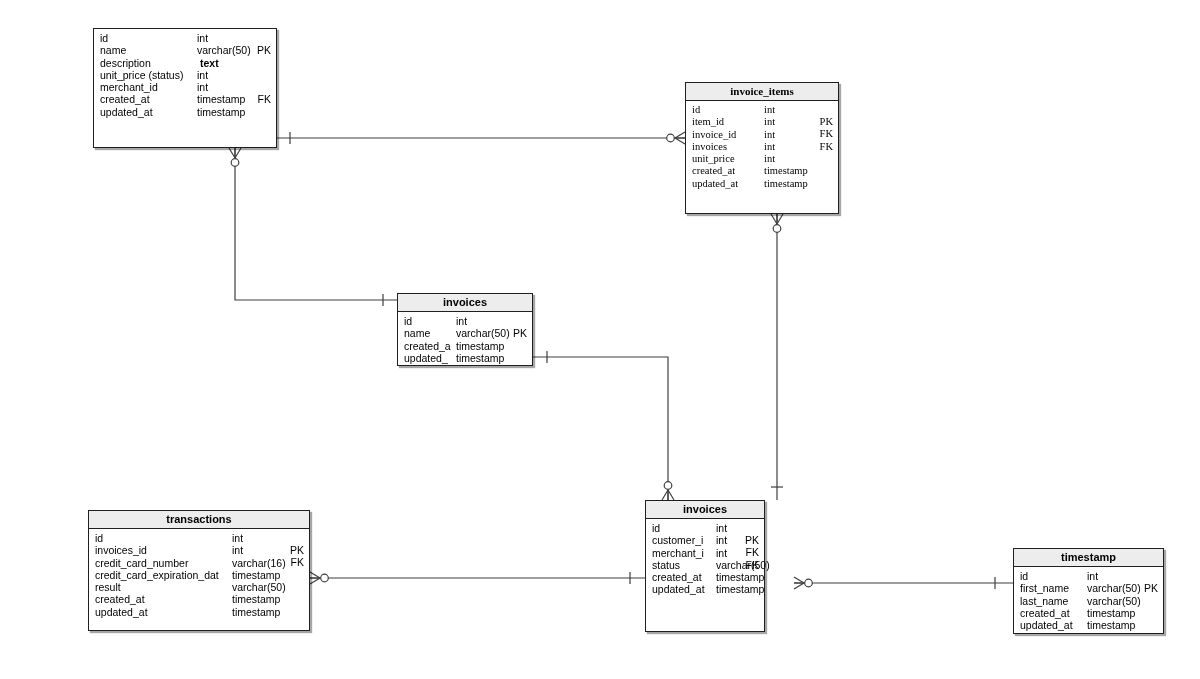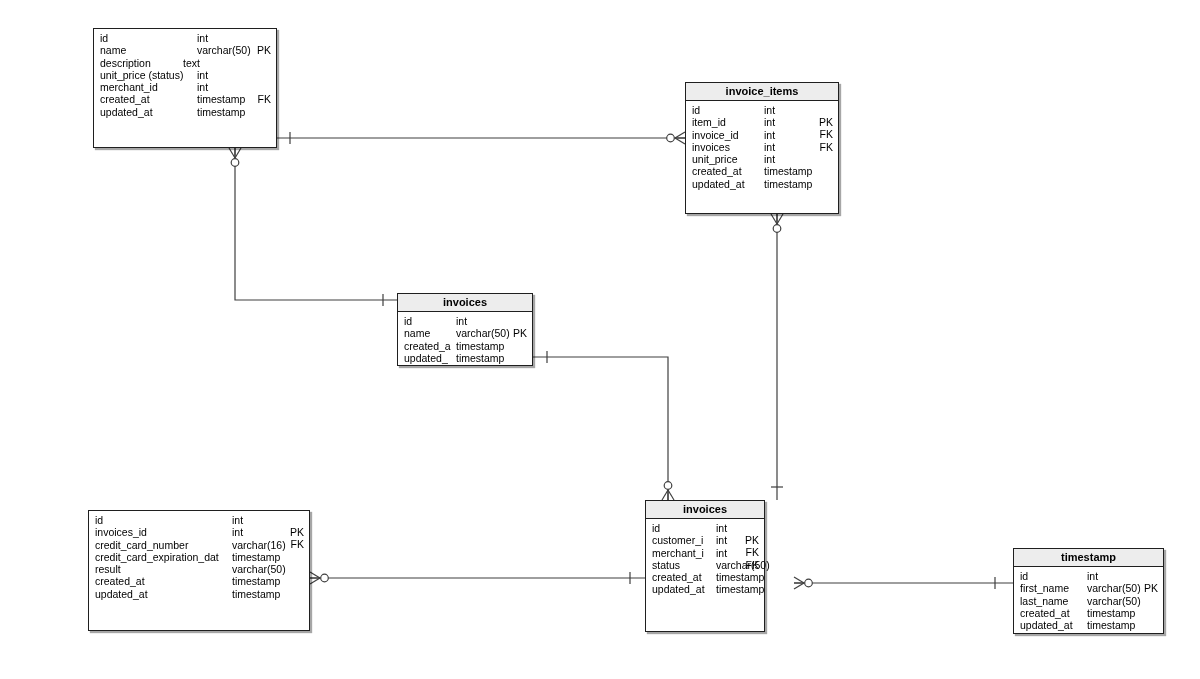--- a/index.html
+++ b/index.html
@@ -97,21 +97,21 @@
             <span class="ftype" style="left: 103px;">int</span>
             <span class="fkey">PK</span>
           </div>
           <div class="row">
             <span class="fname">name</span>
             <span class="ftype" style="left: 103px;">varchar(50)</span>
             <span class="fkey"></span>
           </div>
           <div class="row">
             <span class="fname">description</span>
-            <span class="ftype" style="left: 89px;">text</span>
+            <span class="ftype" style="left: 106px; font-weight: bold;">text</span>
             <span class="fkey"></span>
           </div>
           <div class="row">
             <span class="fname">unit_price (status)</span>
             <span class="ftype" style="left: 103px;">int</span>
             <span class="fkey"></span>
           </div>
           <div class="row">
             <span class="fname">merchant_id</span>
             <span class="ftype" style="left: 103px;">int</span>
@@ -122,21 +122,21 @@
             <span class="ftype" style="left: 103px;">timestamp</span>
             <span class="fkey"></span>
           </div>
           <div class="row">
             <span class="fname">updated_at</span>
             <span class="ftype" style="left: 103px;">timestamp</span>
             <span class="fkey"></span>
           </div>
         </div>
       </div>
-      <div class="table" style="left: 685px; top: 82px; width: 154px; height: 132px;">
+      <div class="table" style="left: 685px; top: 82px; width: 154px; height: 132px; font-family: Liberation Serif, serif;">
         <div class="table-header">invoice_items</div>
         <div class="table-body">
           <div class="row">
             <span class="fname">id</span>
             <span class="ftype" style="left: 78px;">int</span>
             <span class="fkey">PK</span>
           </div>
           <div class="row">
             <span class="fname">item_id</span>
             <span class="ftype" style="left: 78px;">int</span>
@@ -223,20 +223,21 @@
             <span class="fkey"></span>
           </div>
           <div class="row">
             <span class="fname">updated_at</span>
             <span class="ftype" style="left: 70px;">timestamp</span>
             <span class="fkey"></span>
           </div>
         </div>
       </div>
       <div class="table" style="left: 88px; top: 510px; width: 222px; height: 121px;">
+        <div class="table-header">transactions</div>
         <div class="table-body">
           <div class="row">
             <span class="fname">id</span>
             <span class="ftype" style="left: 143px;">int</span>
             <span class="fkey">PK</span>
           </div>
           <div class="row">
             <span class="fname">invoices_id</span>
             <span class="ftype" style="left: 143px;">int</span>
             <span class="fkey">FK</span>

